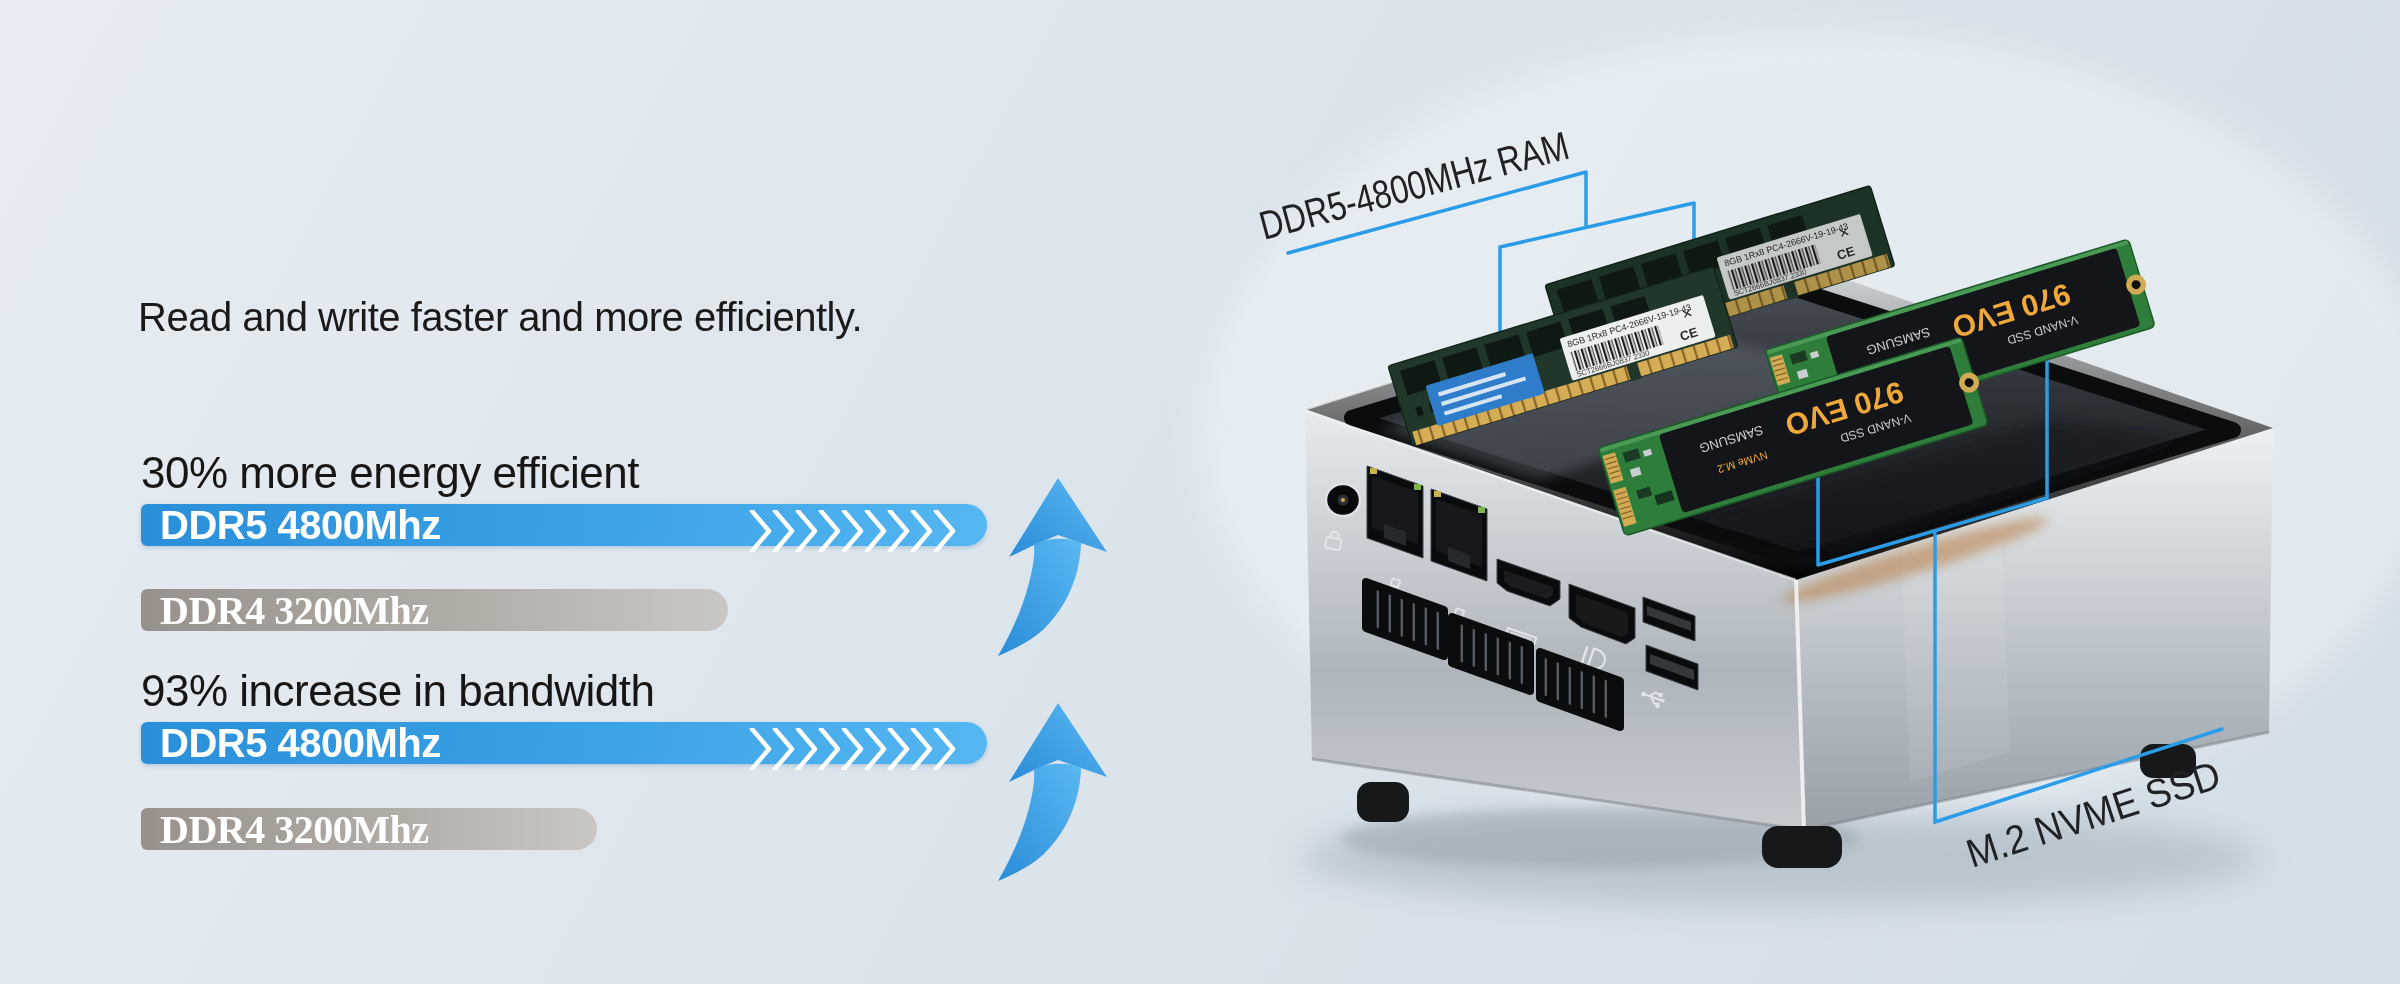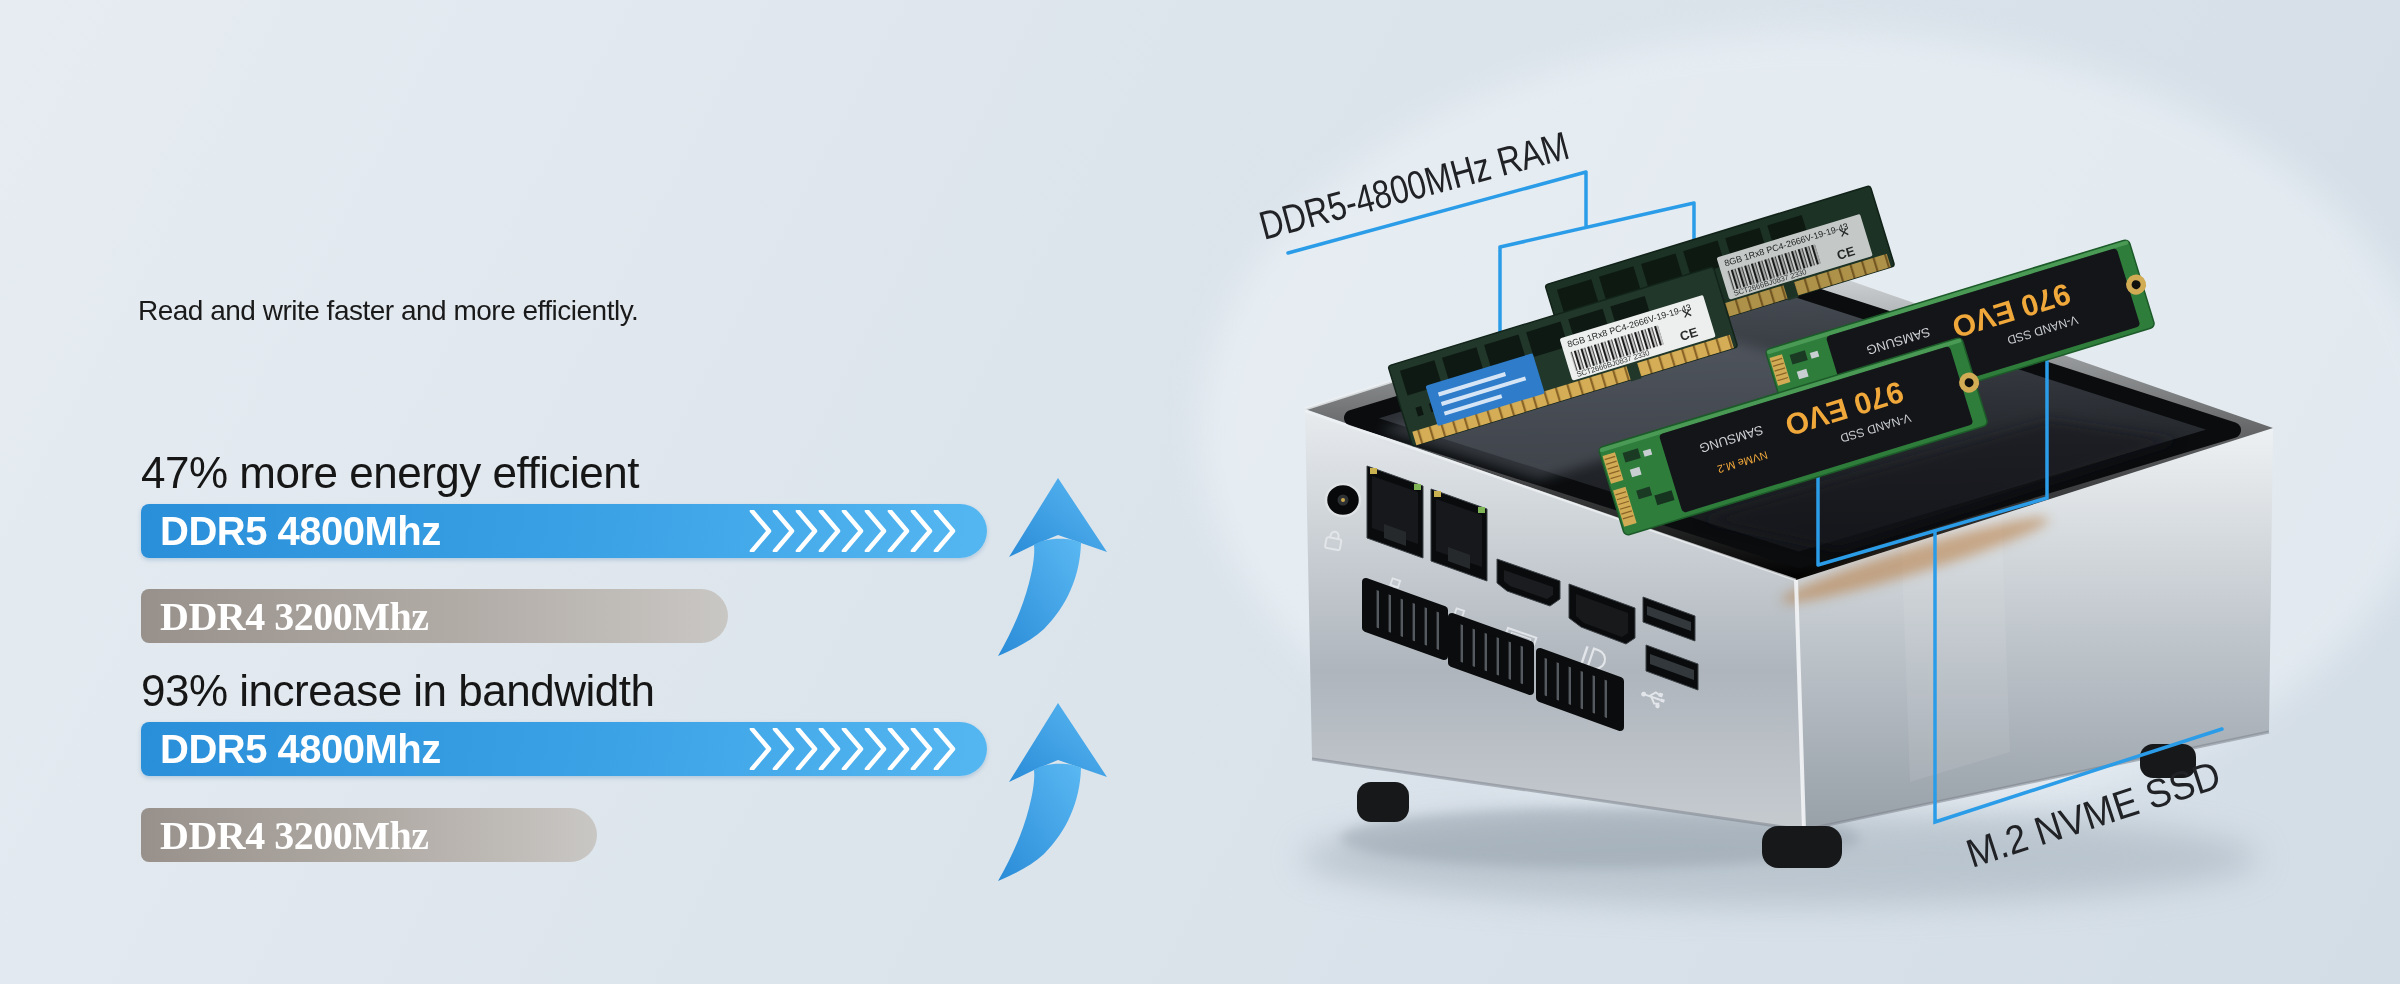--- a/index.html
+++ b/index.html
@@ -6,26 +6,26 @@
   body{
     width:2400px;height:984px;position:relative;overflow:hidden;
     background:linear-gradient(118deg,#e6ecf2 0%,#dde5ec 42%,#d3dde6 100%);
     font-family:"Liberation Sans","DejaVu Sans",sans-serif;
   }
   .abs{position:absolute;}
   
   .title{left:135px;top:78px;font-size:78px;line-height:99px;font-weight:bold;
          color:#121212;letter-spacing:-1px;white-space:nowrap;}
   .title .hl{color:#2b90d9;}
-  .subtitle{left:138px;top:295px;font-size:28px;color:#1a1a1a;letter-spacing:-0.5px;}
+  .subtitle{left:138px;top:295px;font-size:40px;color:#1a1a1a;letter-spacing:-0.5px;}
   
   .sec-label{left:141px;font-size:44px;color:#161616;letter-spacing:-0.5px;}
   .sec-label.s1{top:448px;}
   .sec-label.s2{top:666px;}
-  .bar{left:141px;height:54px;border-radius:8px 27px 27px 8px;display:flex;align-items:center;
+  .bar{left:141px;height:42px;border-radius:8px 27px 27px 8px;display:flex;align-items:center;
        color:#ffffff;font-size:40px;font-weight:bold;padding-left:19px;box-sizing:border-box;
        letter-spacing:-0.5px;position:absolute;}
   .bar.blue{width:846px;background:linear-gradient(97deg,#2a8fd9 0%,#3ba2e6 55%,#55b7f1 100%);
             box-shadow:0 2px 4px rgba(40,110,170,.25);}
   .bar.gray{background:linear-gradient(to right,#98918b,#b2aca7 55%,#c9c7c4 100%);font-family:Liberation Serif, serif;}
   .bar.b1{top:504px;} .bar.g1{top:589px;width:587px;}
   .bar.b2{top:722px;} .bar.g2{top:808px;width:456px;}
   .chev{position:absolute;right:26px;top:6px;}
   svg text{font-family:"Liberation Sans","DejaVu Sans",sans-serif;}
 </style>
@@ -254,21 +254,21 @@
   <text transform="translate(1972,868) rotate(-18)" font-size="40" fill="#202226" textLength="264" lengthAdjust="spacingAndGlyphs">M.2 NVME SSD</text>
 
   <use href="#upArrow" transform="translate(994,478)"></use>
   <use href="#upArrow" transform="translate(994,703)"></use>
 </svg>
 
 <div class="abs title">
 </div>
 <div class="abs subtitle">Read and write faster and more efficiently.</div>
 
-<div class="abs sec-label s1">47% more energy efficient</div>
+<div class="abs sec-label s1">30% more energy efficient</div>
 <div class="abs bar blue b1">
   <span>DDR5 4800Mhz</span>
   <svg class="chev" width="212" height="42" viewBox="0 0 212 42">
     <g stroke="#ffffff" stroke-width="4.5" fill="none" stroke-linecap="round" stroke-linejoin="round">
       <path d="M3 1 L20 21 L3 41"></path>
         <path d="M26 1 L43 21 L26 41"></path>
         <path d="M49 1 L66 21 L49 41"></path>
       <path d="M72 1 L89 21 L72 41"></path>
         <path d="M95 1 L112 21 L95 41"></path>
         <path d="M118 1 L135 21 L118 41"></path>

